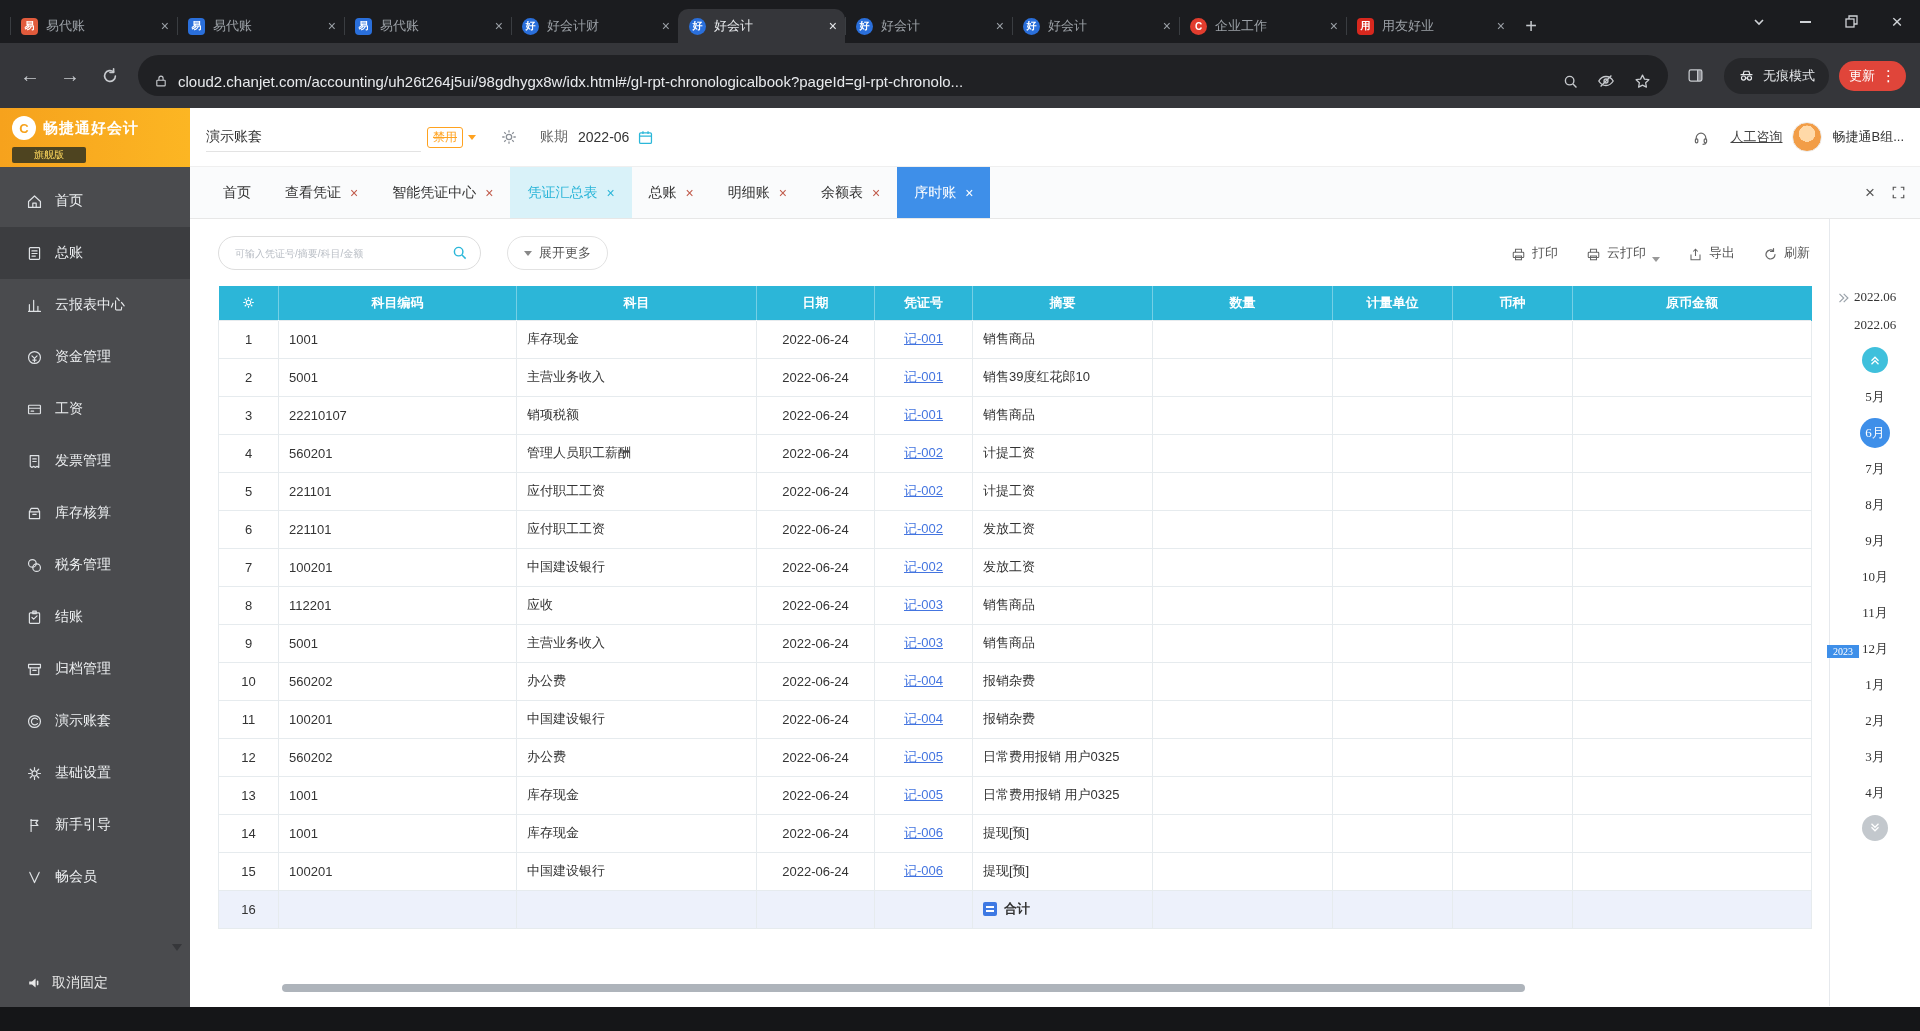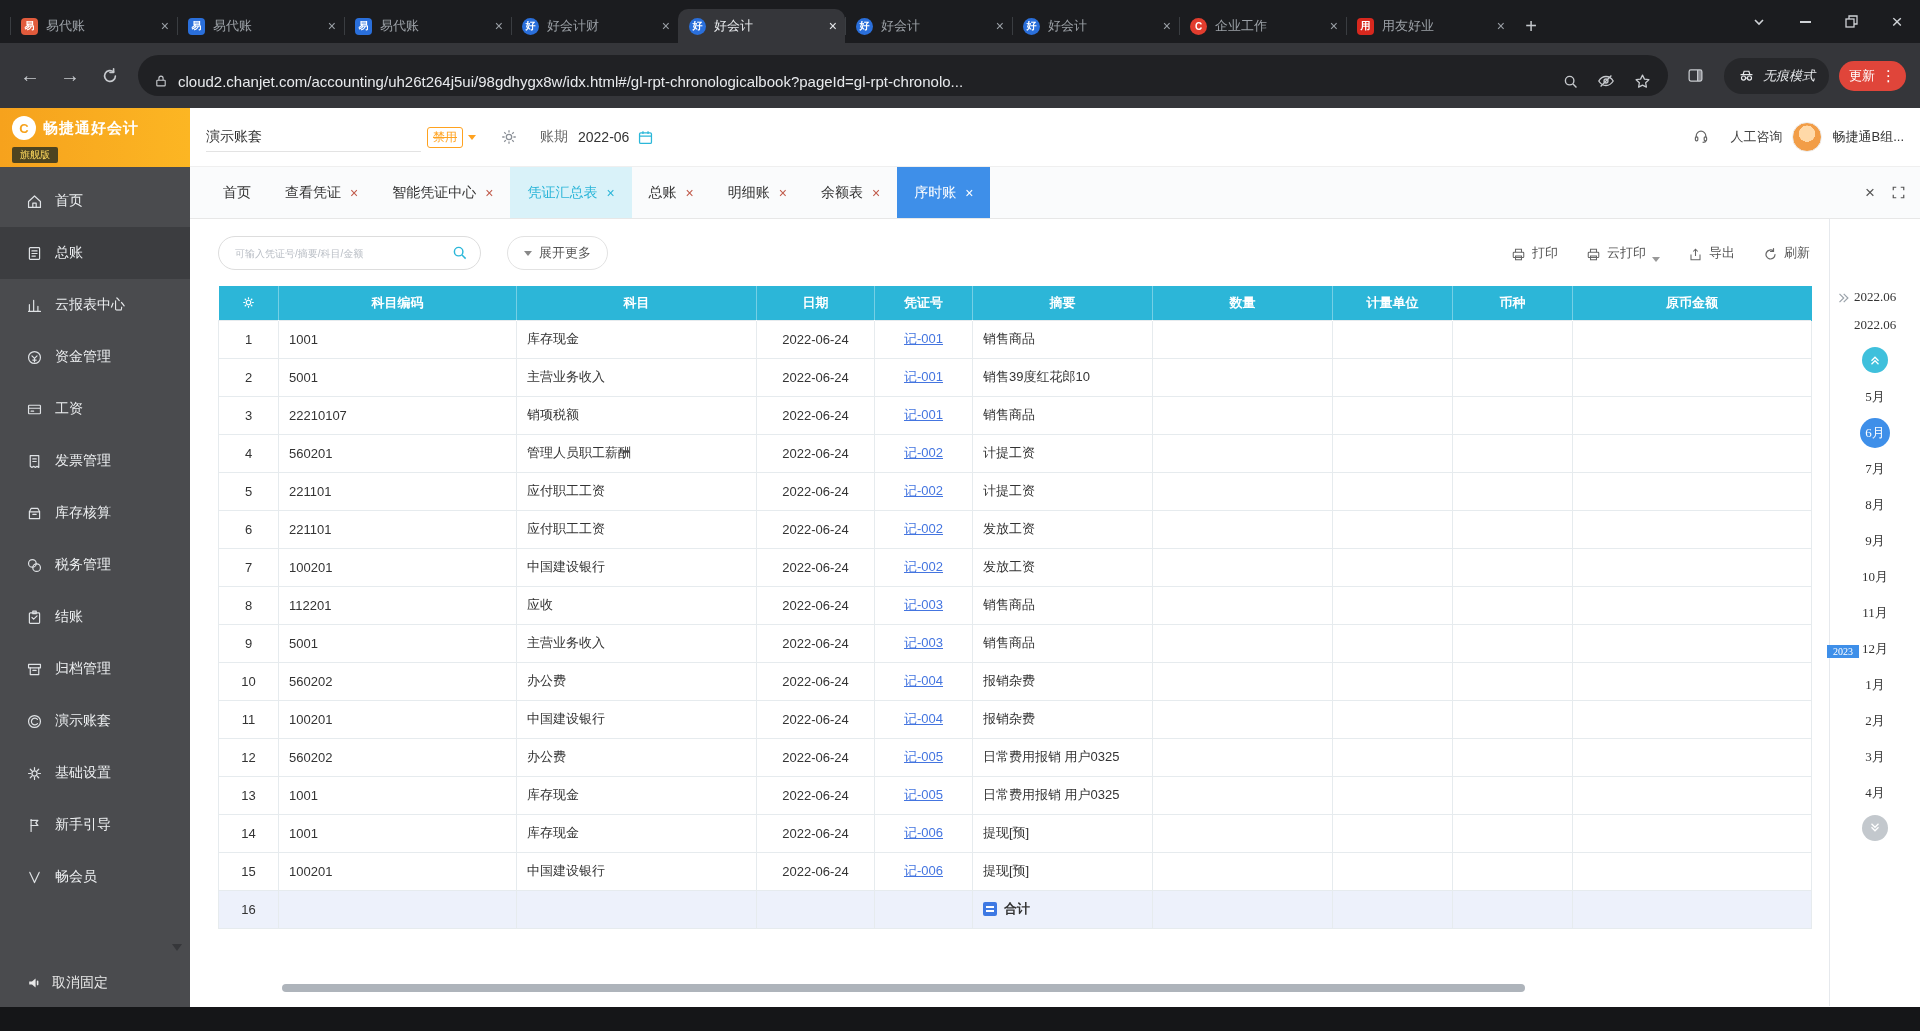--- a/index.html
+++ b/index.html
@@ -25,36 +25,36 @@
   .minibar { display:inline-block; width:11px; height:2px; background:#cfd2d6; }
 
   
   #navbar { height:65px; background:#35363a; display:flex; align-items:center; padding:0 10px; }
   .nav-btn { width:40px; height:40px; display:flex; align-items:center; justify-content:center; color:#c8cbcf; font-size:20px; border-radius:50%; }
   .url-pill { flex:1; height:41px; background:#202124; border-radius:21px; display:flex; align-items:center; padding:11px 8px 0 16px; margin:0 8px; min-width:0; }
   .url-text { font-size:15px; color:#e8eaed; flex:1; overflow:hidden; white-space:nowrap; margin-left:10px; }
   .pill-icon { width:36px; height:36px; display:flex; align-items:center; justify-content:center; color:#c6c9cd; flex:0 0 36px; }
   .side-panel-btn { width:38px; height:38px; display:flex; align-items:center; justify-content:center; color:#c6c9cd; }
   .incog-chip { height:36px; border-radius:18px; background:#26272a; color:#e8eaed; display:flex; align-items:center; gap:8px;
-                padding:0 14px; font-size:13px; margin:0 10px; white-space:nowrap;font-style:italic; }
+                padding:0 14px; font-size:13px; margin:0 10px; white-space:nowrap; }
   .update-pill { height:30px; border-radius:15px; background:#e0453a; color:#fff; display:flex; align-items:center; gap:6px;
                  padding:0 10px; font-size:13px; margin-right:4px; white-space:nowrap; cursor:pointer; }
   .kebab { font-size:15px; letter-spacing:0; }
 
   
   #app { display:flex; height:899px; background:#fff; }
 
   
   #sidebar { width:190px; background:#4a4b4e; display:flex; flex-direction:column; flex:0 0 190px; position:relative; }
   .logo { height:59px; background:linear-gradient(90deg,#f6a21d,#fcb623); color:#fff; padding:8px 10px 0 12px; position:relative; }
   .logo-row { display:flex; align-items:center; gap:7px; }
   .logo-mark { width:24px; height:24px; border-radius:50%; background:#fff; color:#f6a21d; font-size:13px; font-weight:bold;
                display:flex; align-items:center; justify-content:center; }
   .logo-text { font-size:15px; font-weight:bold; letter-spacing:1px; white-space:nowrap; }
-  .logo-badge { position:absolute; left:12px; bottom:4px; background:#4e4420; color:#ffd95e; font-size:10px; padding:1px 8px; border-radius:2px; }
+  .logo-badge { position:absolute; left:12px; bottom:4px; background:#4e4420; color:#ffd95e; font-size:10px; padding:1px 22px; border-radius:2px; }
   #side-menu { flex:1; padding-top:8px; }
   .menu-item { height:52px; display:flex; align-items:center; padding-left:26px; gap:12px; color:#eceef0; font-size:14px; cursor:pointer; white-space:nowrap; }
   .menu-item.active { background:#3c3d40; }
   .menu-item .icon { color:#dfe2e5; display:flex; }
   .side-scroll-hint { position:absolute; right:8px; bottom:56px; width:0; height:0;
                       border-left:5px solid transparent; border-right:5px solid transparent; border-top:7px solid #36373a; }
   .side-pin { height:48px; display:flex; align-items:center; gap:10px; padding-left:26px; color:#e8e8e8; font-size:14px; cursor:pointer; }
   .side-pin .icon { color:#e8e8e8; display:flex; }
 
   
@@ -65,21 +65,21 @@
   .acct { width:215px; height:30px; border-bottom:1px solid #e3e3e3; display:flex; align-items:center; cursor:pointer; }
   .ban-badge { color:#ffa21f; border:1px solid #ffa21f; border-radius:3px; font-size:12px; padding:1px 5px; margin-left:6px;
                text-decoration:line-through; }
   .caret { display:inline-block; width:0; height:0; border-left:4px solid transparent; border-right:4px solid transparent; border-top:5px solid currentColor; }
   .ban-caret { color:#ffa21f; margin-left:5px; display:flex; }
   .top-gear { color:#8a8f96; margin-left:24px; display:flex; cursor:pointer; }
   .period-label { color:#666; margin-left:22px; }
   .period-value { color:#333; margin-left:10px; cursor:pointer; }
   .cal-icon { color:#2bb7d9; margin-left:8px; display:flex; cursor:pointer; }
   .topbar-right { margin-left:auto; display:flex; align-items:center; gap:10px; font-size:13px; color:#444; }
-  .support { display:flex; align-items:flex-start; gap:21px; cursor:pointer; }
+  .support { display:flex; align-items:flex-end; gap:21px; cursor:pointer;text-decoration:underline; }
   .avatar { width:30px; height:30px; border-radius:50%; background:radial-gradient(circle at 50% 38%, #ffd9a8 0 36%, #f29d47 37%); border:1px solid #eee; }
   .user-label { color:#333; white-space:nowrap; }
 
   
   #apptabs { height:52px; background:#fafbfc; border-bottom:1px solid #e7e7e7; display:flex; align-items:stretch; padding-left:16px; }
   #apptab-list { display:flex; align-items:stretch; }
   .apptab { display:flex; align-items:center; gap:9px; padding:0 17px; font-size:14px; color:#333; cursor:pointer; white-space:nowrap; }
   .apptab .ax { font-size:14px; color:#c05a4a; }
   .apptab.highlight { background:#d9f2f9; color:#2ab5d8; }
   .apptab.highlight .ax { color:#2ab5d8; }

